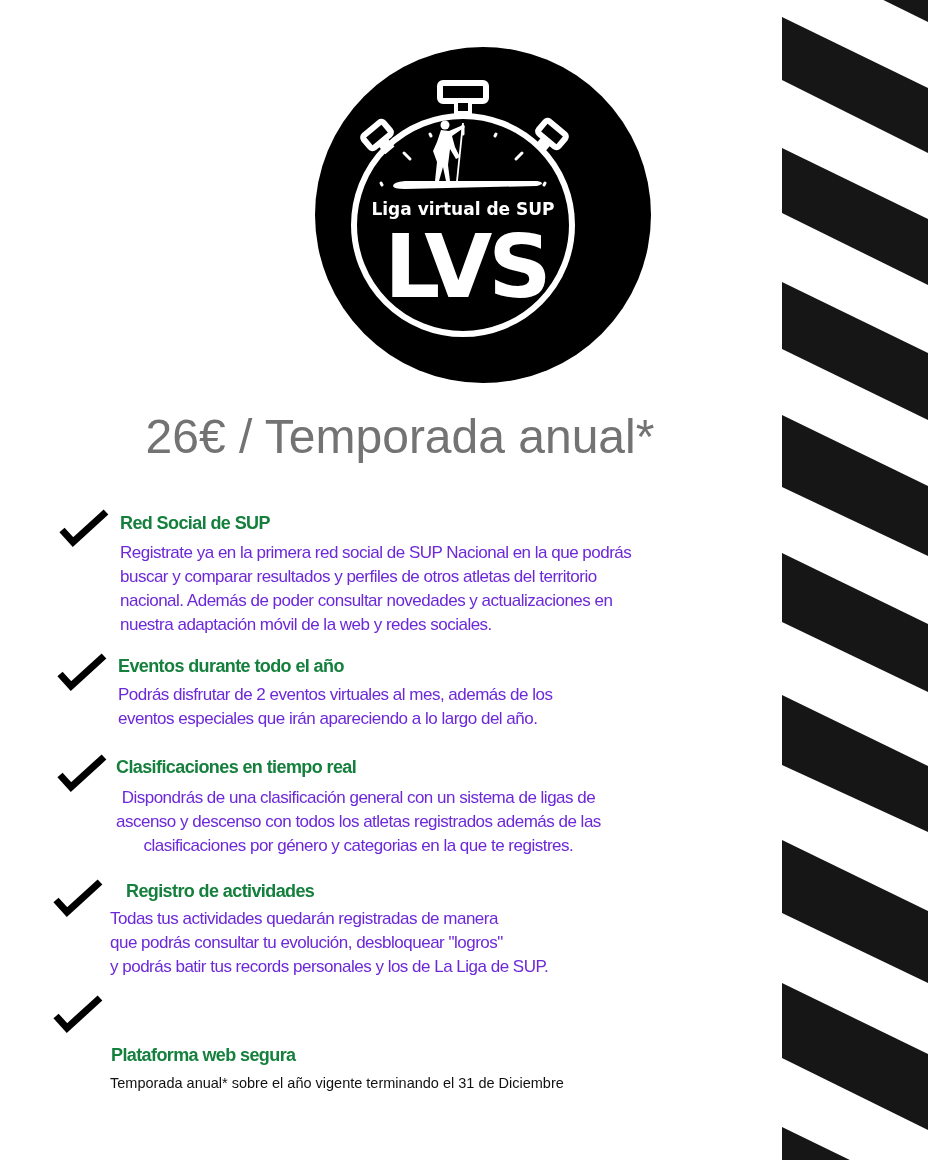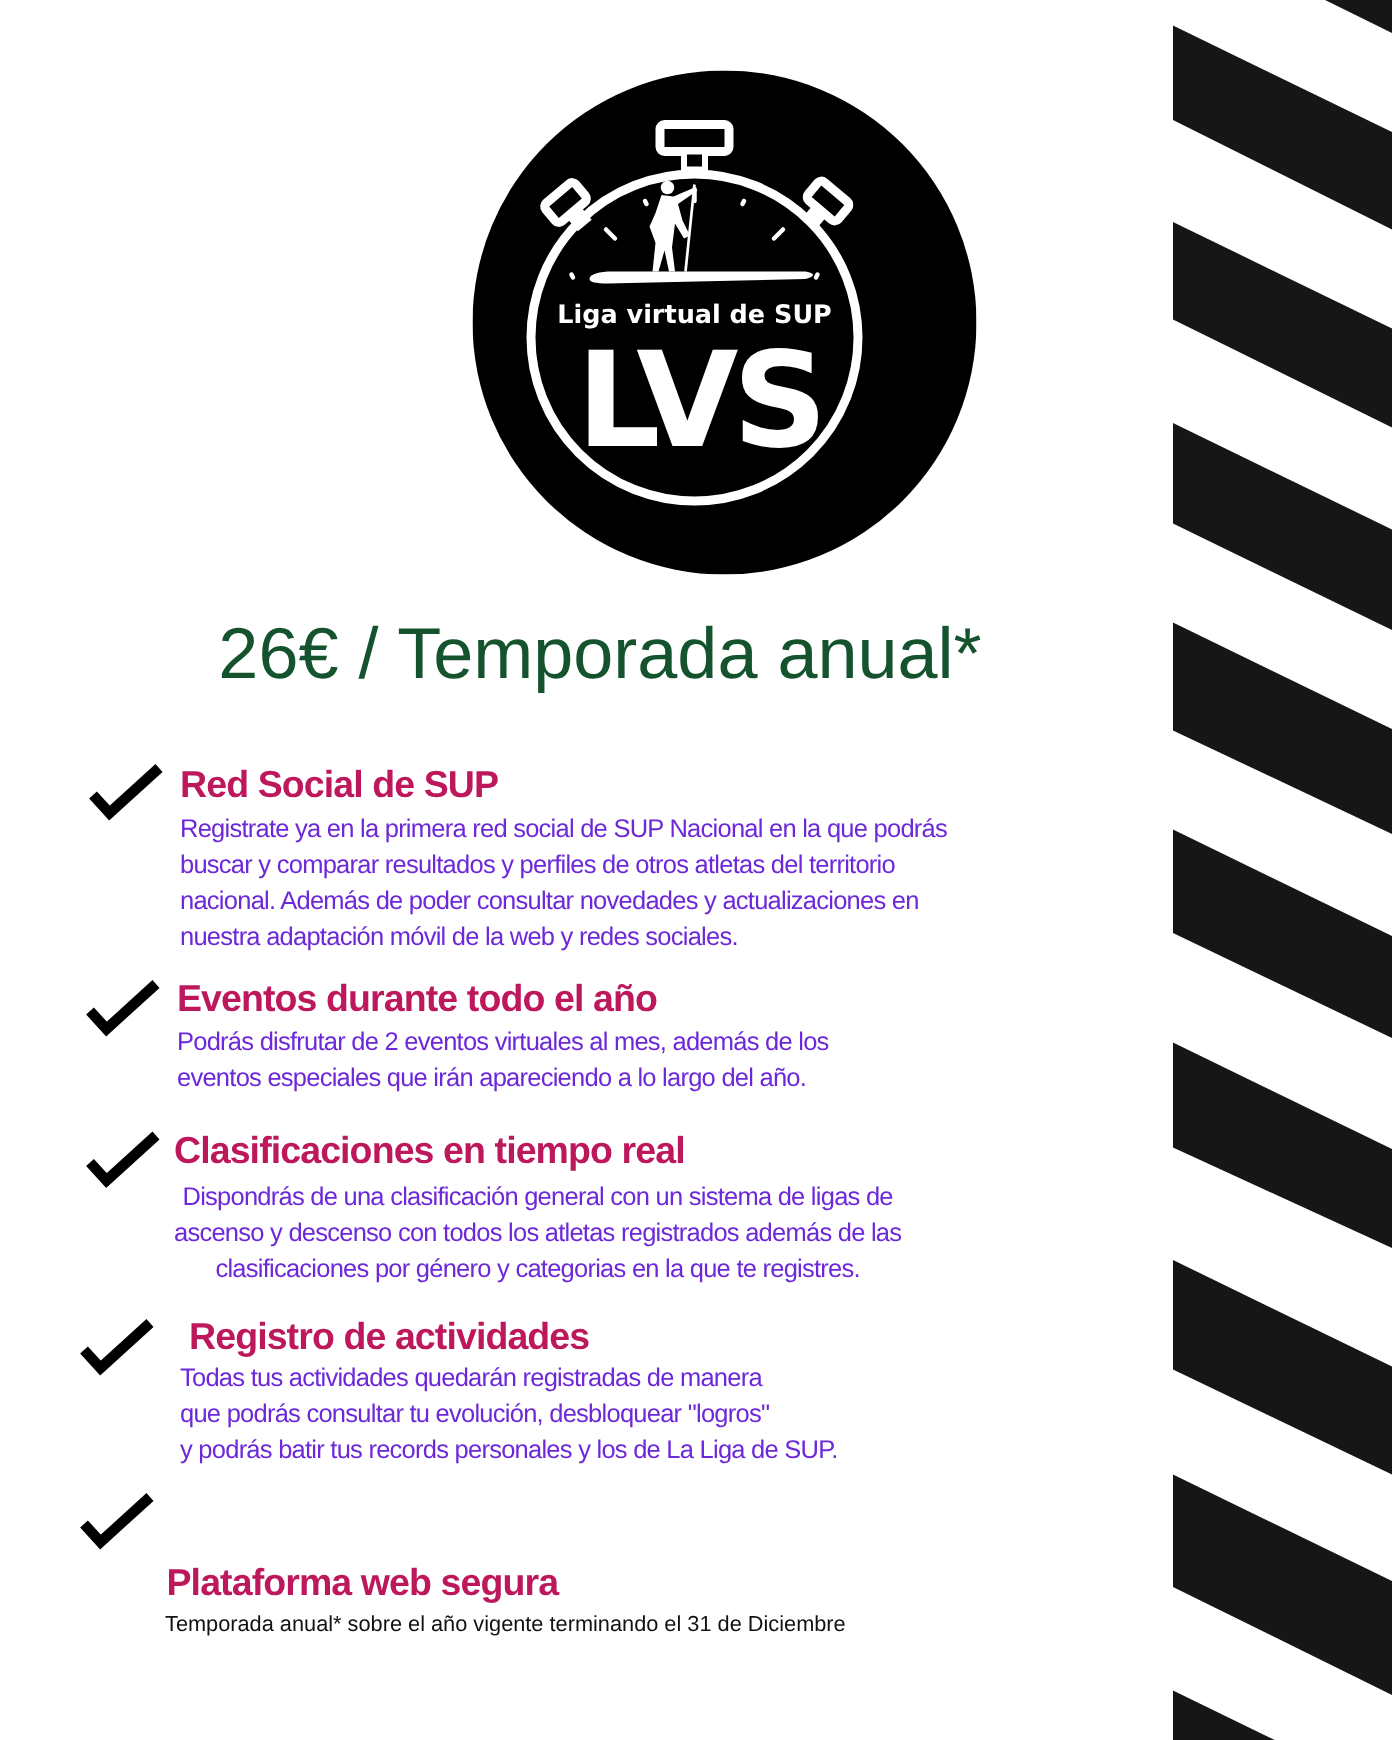--- a/index.html
+++ b/index.html
@@ -6,28 +6,28 @@
   body {
     width: 928px; height: 1160px; position: relative; overflow: hidden;
     background: #ffffff; color: #111111;
     font-family: "Liberation Sans", "DejaVu Sans", sans-serif;
   }
   .stripes { position: absolute; left: 0; top: 0; width: 928px; height: 1160px; }
   .logo { position: absolute; left: 315px; top: 47px; width: 336px; height: 336px; }
   .price-heading {
     position: absolute; left: 0; width: 800px; top: 405px;
     text-align: center; font-size: 48px; line-height: 64px; font-weight: normal;
-    letter-spacing: 0px; color: #14532d;
+    letter-spacing: 0px; color: #737373;
   }
   .feature { position: absolute; }
   .feature .check { position: absolute; width: 52px; height: 40px; }
   .feature .title {
     position: absolute; white-space: nowrap;
     font-family: "Liberation Sans", sans-serif;
-    font-size: 25px; font-weight: bold; letter-spacing: -0.6px; line-height: 30px; color: #be185d;
+    font-size: 18px; font-weight: bold; letter-spacing: -0.6px; line-height: 30px; color: #15803d;
   }
   .feature .desc {
     position: absolute; white-space: nowrap;
     font-family: "Liberation Sans", sans-serif;
     font-size: 17px; line-height: 24px; letter-spacing: -0.5px; color: #6d28d9;
   }
   .feature .desc div { height: 24px; }
   .footnote {
     position: absolute; left: 90px; top: 1073px; width: 600px;
     font-size: 14.5px; line-height: 20px; color: #111; white-space: nowrap; margin-left: 20px;
@@ -130,21 +130,21 @@
     <div>ascenso y descenso con todos los atletas registrados además de las</div>
     <div>clasificaciones por género y categorias en la que te registres.</div>
   </div>
 </div>
 
 <div class="feature" style="left:0;top:0;">
   <svg class="check" style="left:52px;top:878px;" viewBox="0 0 52 40">
     <polyline points="4,22 15,34 48,4" fill="none" stroke="#000" stroke-width="7"></polyline>
   </svg>
   <div class="title" style="left:113px;top:876px;margin-left:13px;">Registro de actividades</div>
-  <div class="desc" style="left:120px;top:907px;">
+  <div class="desc" style="left:110px;top:907px;">
     <div>Todas tus actividades quedarán registradas de manera</div>
     <div>que podrás consultar tu evolución, desbloquear "logros"</div>
     <div>y podrás batir tus records personales y los de La Liga de SUP.</div>
   </div>
 </div>
 
 <div class="feature" style="left:0;top:0;">
   <svg class="check" style="left:52px;top:994px;" viewBox="0 0 52 40">
     <polyline points="4,22 15,34 48,4" fill="none" stroke="#000" stroke-width="7"></polyline>
   </svg>

